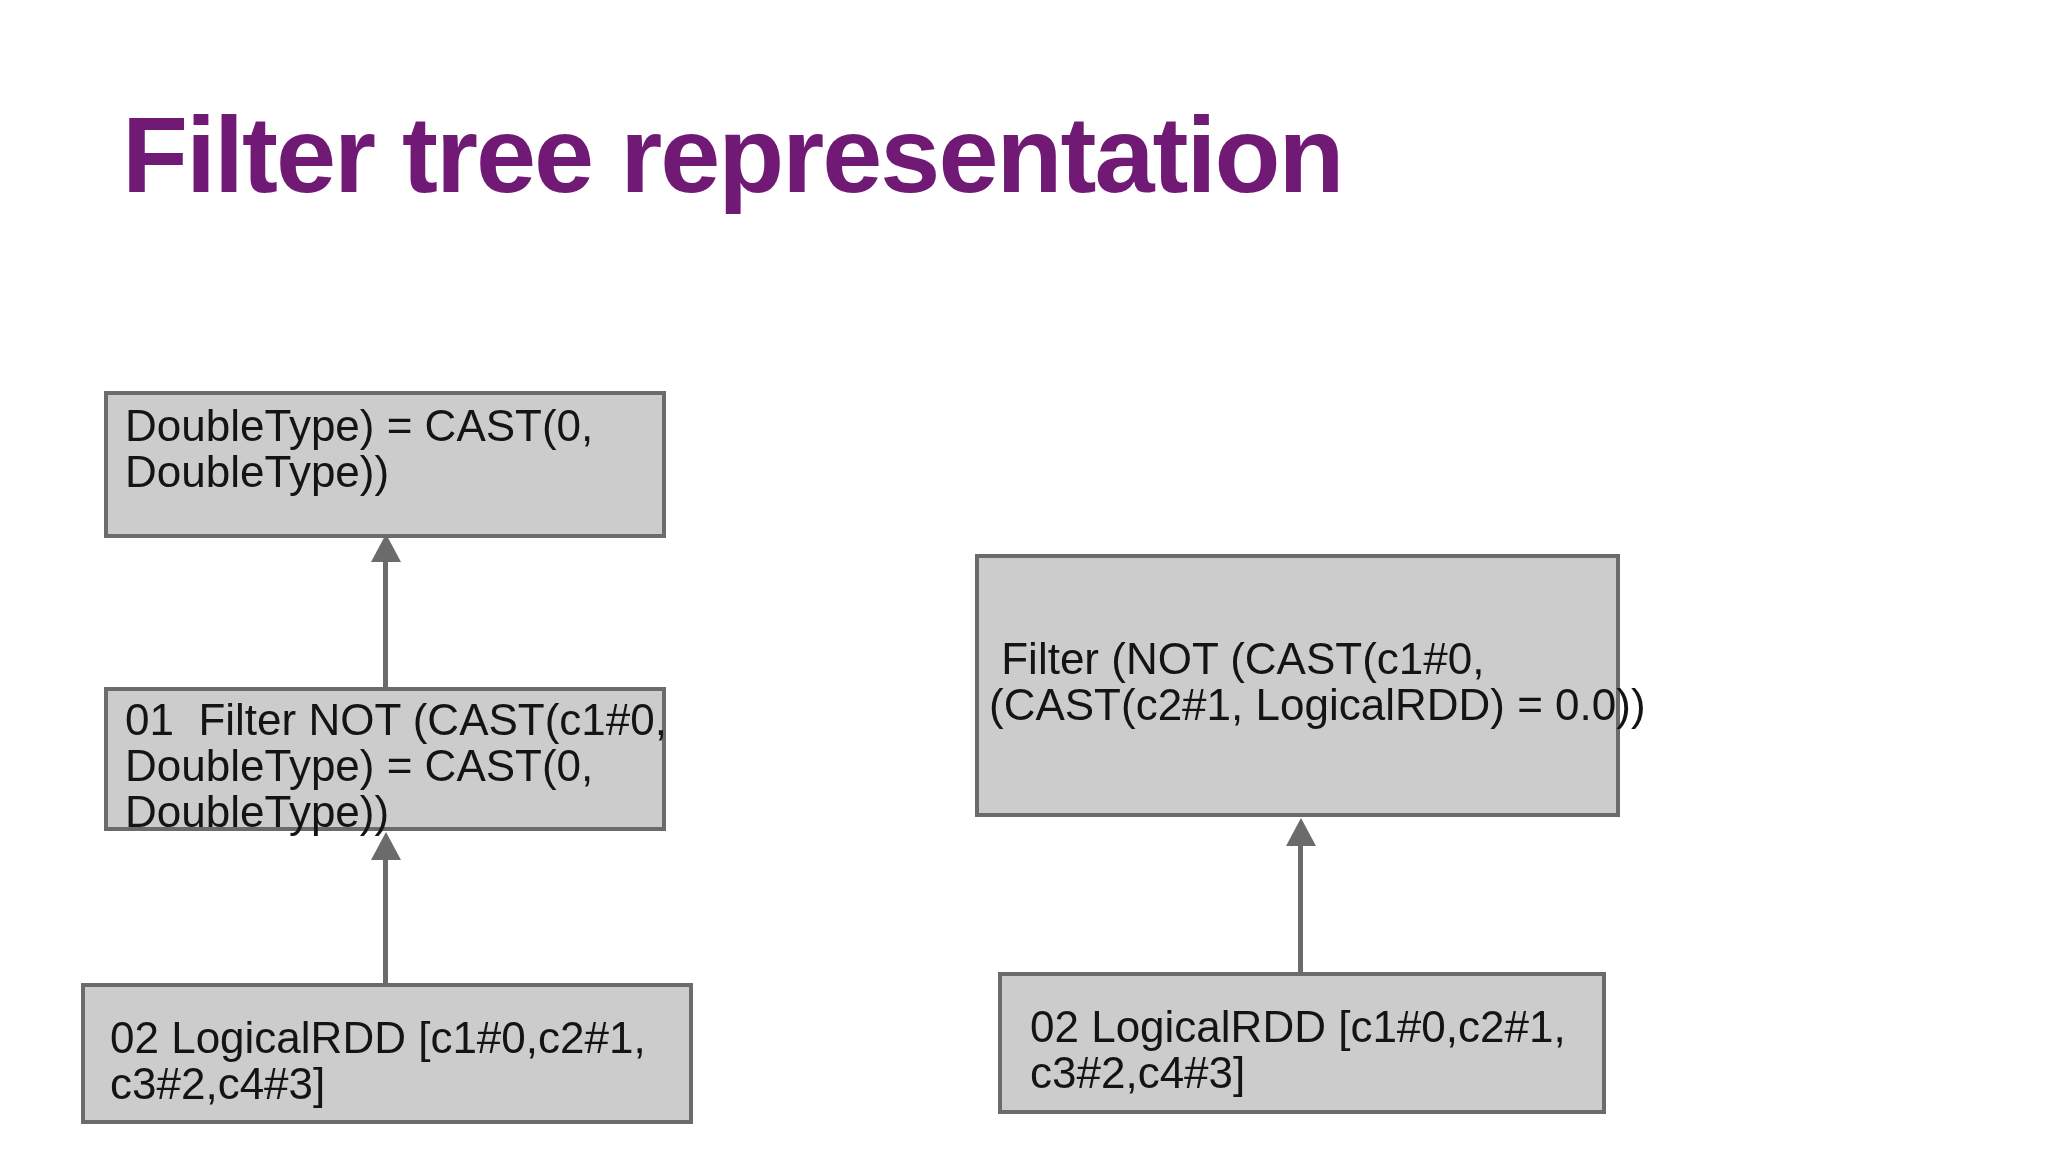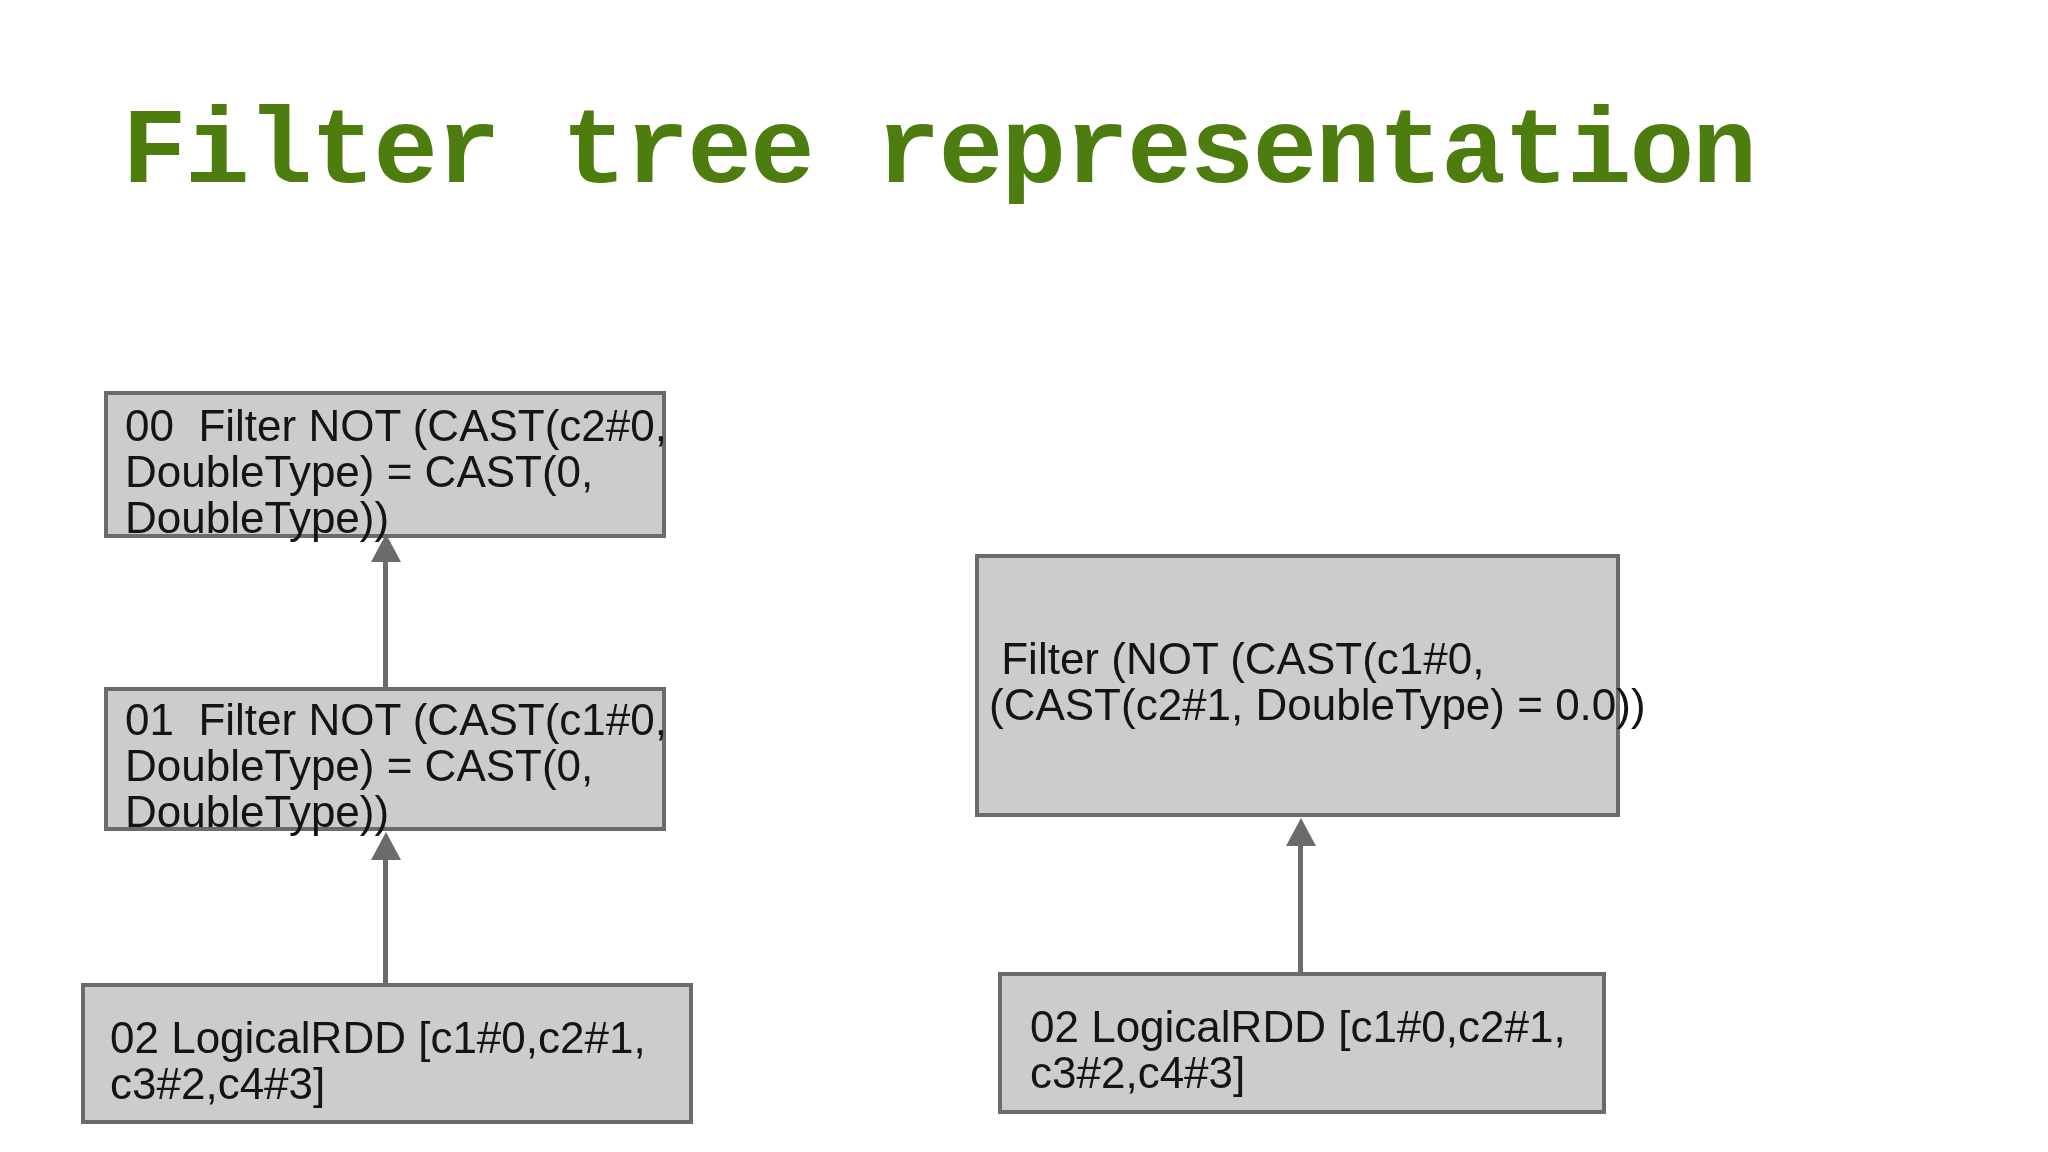--- a/index.html
+++ b/index.html
@@ -11,23 +11,22 @@
     overflow: hidden;
     font-family: "Liberation Sans", "DejaVu Sans", sans-serif;
   }
   .slide-title {
     position: absolute;
     left: 122px;
     top: 92px;
     font-size: 108px;
     font-weight: bold;
     letter-spacing: -2px;
-    color: #4d7c0f;
+    color: #701a75;
     white-space: pre;
-    font-family: Liberation Mono, monospace;
   }
   .node-box {
     position: absolute;
     box-sizing: border-box;
     background: #cccccc;
     border: 4px solid #6b6b6b;
     color: #141414;
     font-size: 44px;
     line-height: 46px;
     display: flex;
@@ -62,21 +61,20 @@
   .arrow-R  { left: 1286px; top: 818px; height: 155px; }
 </style>
 </head>
 <body>
 
 <div id="slide">
 
   <div class="slide-title">Filter tree representation</div>
 
   <div class="node-box box-00">
-    <div class="line">00  Filter NOT (CAST(c2#0,</div>
     <div class="line">DoubleType) = CAST(0,</div>
     <div class="line">DoubleType))</div>
   </div>
 
   <div class="arrow-up arrow-L1">
     <div class="head"></div>
     <div class="shaft"></div>
   </div>
 
   <div class="node-box box-01">
@@ -90,21 +88,21 @@
     <div class="shaft"></div>
   </div>
 
   <div class="node-box box-02L">
     <div class="line">02 LogicalRDD [c1#0,c2#1,</div>
     <div class="line">c3#2,c4#3]</div>
   </div>
 
   <div class="node-box box-F">
     <div class="line"> Filter (NOT (CAST(c1#0,</div>
-    <div class="line">(CAST(c2#1, DoubleType) = 0.0))</div>
+    <div class="line">(CAST(c2#1, LogicalRDD) = 0.0))</div>
   </div>
 
   <div class="arrow-up arrow-R">
     <div class="head"></div>
     <div class="shaft"></div>
   </div>
 
   <div class="node-box box-02R">
     <div class="line">02 LogicalRDD [c1#0,c2#1,</div>
     <div class="line">c3#2,c4#3]</div>

